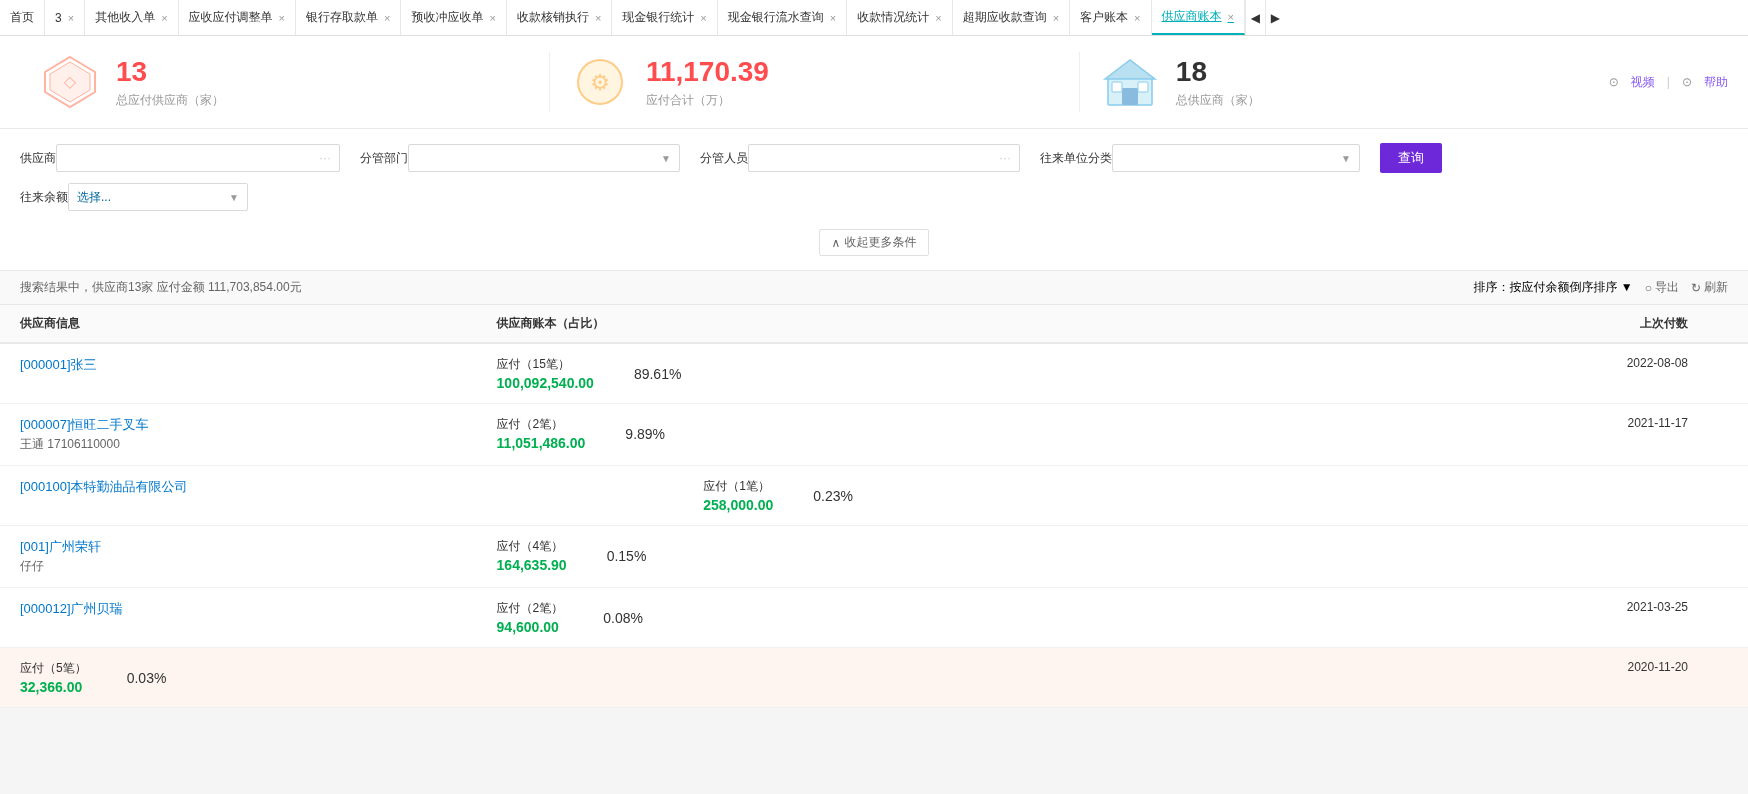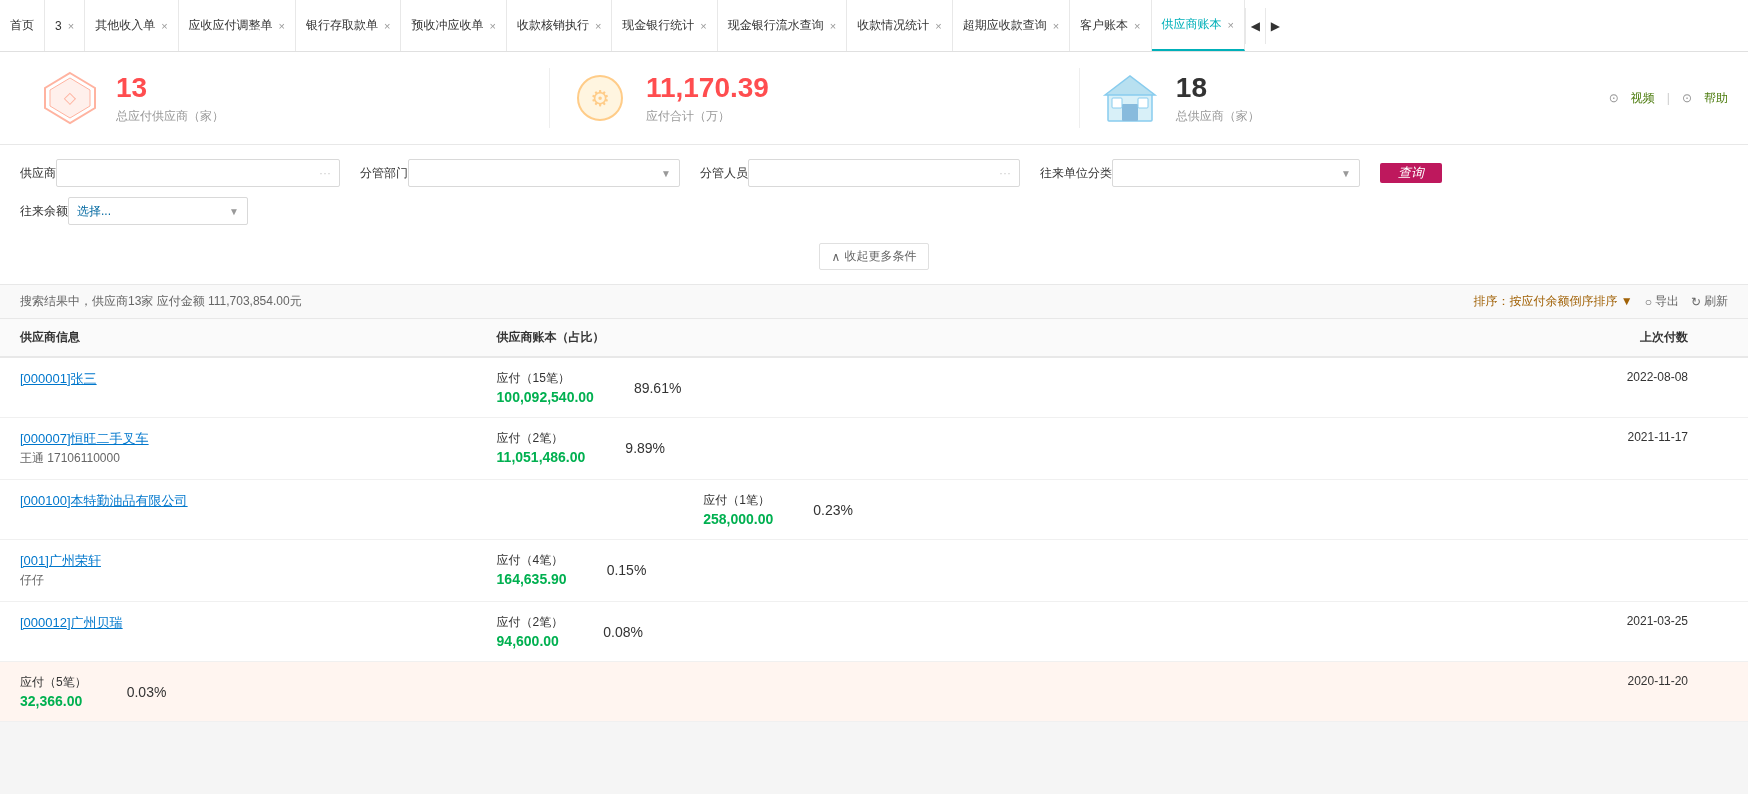--- a/index.html
+++ b/index.html
@@ -1,101 +1,101 @@
 <!DOCTYPE html>
 <html><head>
   <meta charset="utf-8">
   <style>
     * { box-sizing: border-box; margin: 0; padding: 0; }
     body { font-family: 'Microsoft YaHei', Arial, sans-serif; font-size: 12px; background: #f5f5f5; color: #333; }
 
     
     .top-nav {
       display: flex; align-items: center; background: #fff; border-bottom: 1px solid #e0e0e0;
-      height: 52px; overflow: hidden;
+      height: 36px; overflow: hidden;
     }
     .nav-tab {
       display: flex; align-items: center; padding: 0 10px; height: 100%;
       border-right: 1px solid #e8e8e8; white-space: nowrap; cursor: pointer;
       font-size: 12px; color: #333; flex-shrink: 0;
     }
-    .nav-tab.active { color: #00b0b9; border-bottom: 2px solid #00b0b9; }
+    .nav-tab.active { color: #00b0b9; border-bottom: 2px solid #00b0b9; text-decoration: underline; }
     .nav-tab .close-x { margin-left: 6px; color: #999; font-size: 11px; cursor: pointer; }
     .nav-arrow { width: 20px; height: 36px; display: flex; align-items: center; justify-content: center; background: #fff; cursor: pointer; border-left: 1px solid #e8e8e8; flex-shrink: 0; }
 
     
     .summary-bar {
       display: flex; background: #fff; padding: 16px 20px; border-bottom: 1px solid #e8e8e8;
       align-items: center;
     }
     .summary-card {
       display: flex; align-items: center; flex: 1; padding: 0 20px;
       border-right: 1px solid #eee;
     }
     .summary-card:last-child { border-right: none; }
     .card-icon { width: 60px; height: 60px; margin-right: 16px; flex-shrink: 0; }
     .card-info .value { font-size: 28px; font-weight: bold; color: #ff4d4f; }
     .card-info .label { font-size: 12px; color: #999; margin-top: 4px; }
     .help-area { display: flex; align-items: center; gap: 12px; font-size: 12px; color: #666; margin-left: auto; flex-shrink: 0; }
-    .help-link { cursor: pointer; color: #4d7c0f; }
+    .help-link { cursor: pointer; color: #8b5cf6; }
 
     
     .filter-area {
       background: #fff; padding: 14px 20px; border-bottom: 1px solid #e8e8e8;
     }
     .filter-row { display: flex; align-items: center; gap: 20px; margin-bottom: 10px; }
     .filter-item { display: flex; align-items: center; gap: 0; flex: 1; max-width: 320px; }
     .filter-label { font-size: 12px; color: #333; white-space: nowrap; flex-shrink: 0; }
     .filter-select {
       flex: 1; height: 28px; border: 1px solid #d9d9d9; border-radius: 2px;
       padding: 0 8px; font-size: 12px; outline: none; background: #fff;
       display: flex; align-items: center; justify-content: space-between; cursor: pointer;
     }
     .filter-select-inner { display: flex; align-items: center; justify-content: space-between; flex: 1; }
     .chevron-down { font-size: 10px; color: #999; }
     .query-btn {
-      background: #be185d; color: #fff; border: none; padding: 6px 18px;
-      border-radius: 2px; cursor: pointer; font-size: 13px; height: 20px;
-      display: flex; align-items: center; font-style: italic;
+      background: #6d28d9; color: #fff; border: none; padding: 6px 18px;
+      border-radius: 2px; cursor: pointer; font-size: 13px; height: 30px;
+      display: flex; align-items: center;
     }
     .collapse-btn {
       display: flex; align-items: center; justify-content: center; gap: 4px;
       color: #666; font-size: 12px; cursor: pointer; padding: 4px 12px;
       border: 1px solid #e0e0e0; border-radius: 2px; background: #fff;
       margin: 8px auto 0; width: fit-content;
     }
 
     
     .result-bar {
       display: flex; align-items: center; justify-content: space-between;
       padding: 8px 20px; background: #f9f9f9; border-bottom: 1px solid #e8e8e8;
       font-size: 12px; color: #666;
     }
     .result-info { display: flex; gap: 16px; }
     .result-actions { display: flex; align-items: center; gap: 12px; }
-    .sort-select { font-size: 12px; color: #a16207; cursor: pointer; }
+    .sort-select { font-size: 12px; color: #000000; cursor: pointer; }
     .action-link { font-size: 12px; color: #666; cursor: pointer; display: flex; align-items: center; gap: 3px; }
 
     
     .table-container { background: #fff; margin: 0; }
     .table-header {
       display: flex; padding: 10px 20px; border-bottom: 2px solid #e8e8e8;
       font-weight: bold; font-size: 12px; color: #333; background: #fafafa;
     }
     .col-supplier { flex: 2; }
     .col-transaction { flex: 3; display: flex; align-items: center; gap: 40px; }
     .col-last-payment { flex: 2; text-align: right; padding-right: 40px; }
 
     .table-row {
       display: flex; padding: 12px 20px; border-bottom: 1px solid #f0f0f0;
       align-items: flex-start; cursor: pointer;
     }
     .table-row.highlighted { background: #fff5f0; }
 
-    .supplier-name { color: #0077cc; text-decoration: underline; font-size: 13px; cursor: pointer; }
+    .supplier-name { color: #0077cc; font-size: 13px; cursor: pointer; }
     .supplier-contact { color: #666; font-size: 12px; margin-top: 2px; }
 
     .tx-label { font-size: 12px; color: #333; }
     .tx-amount { font-size: 14px; color: #00b050; font-weight: bold; margin-top: 2px; }
     .tx-percent { font-size: 14px; color: #333; }
 
     .last-payment { font-size: 12px; color: #333; text-align: right; padding-right: 40px; }
   </style>
 </head>
 <body>

